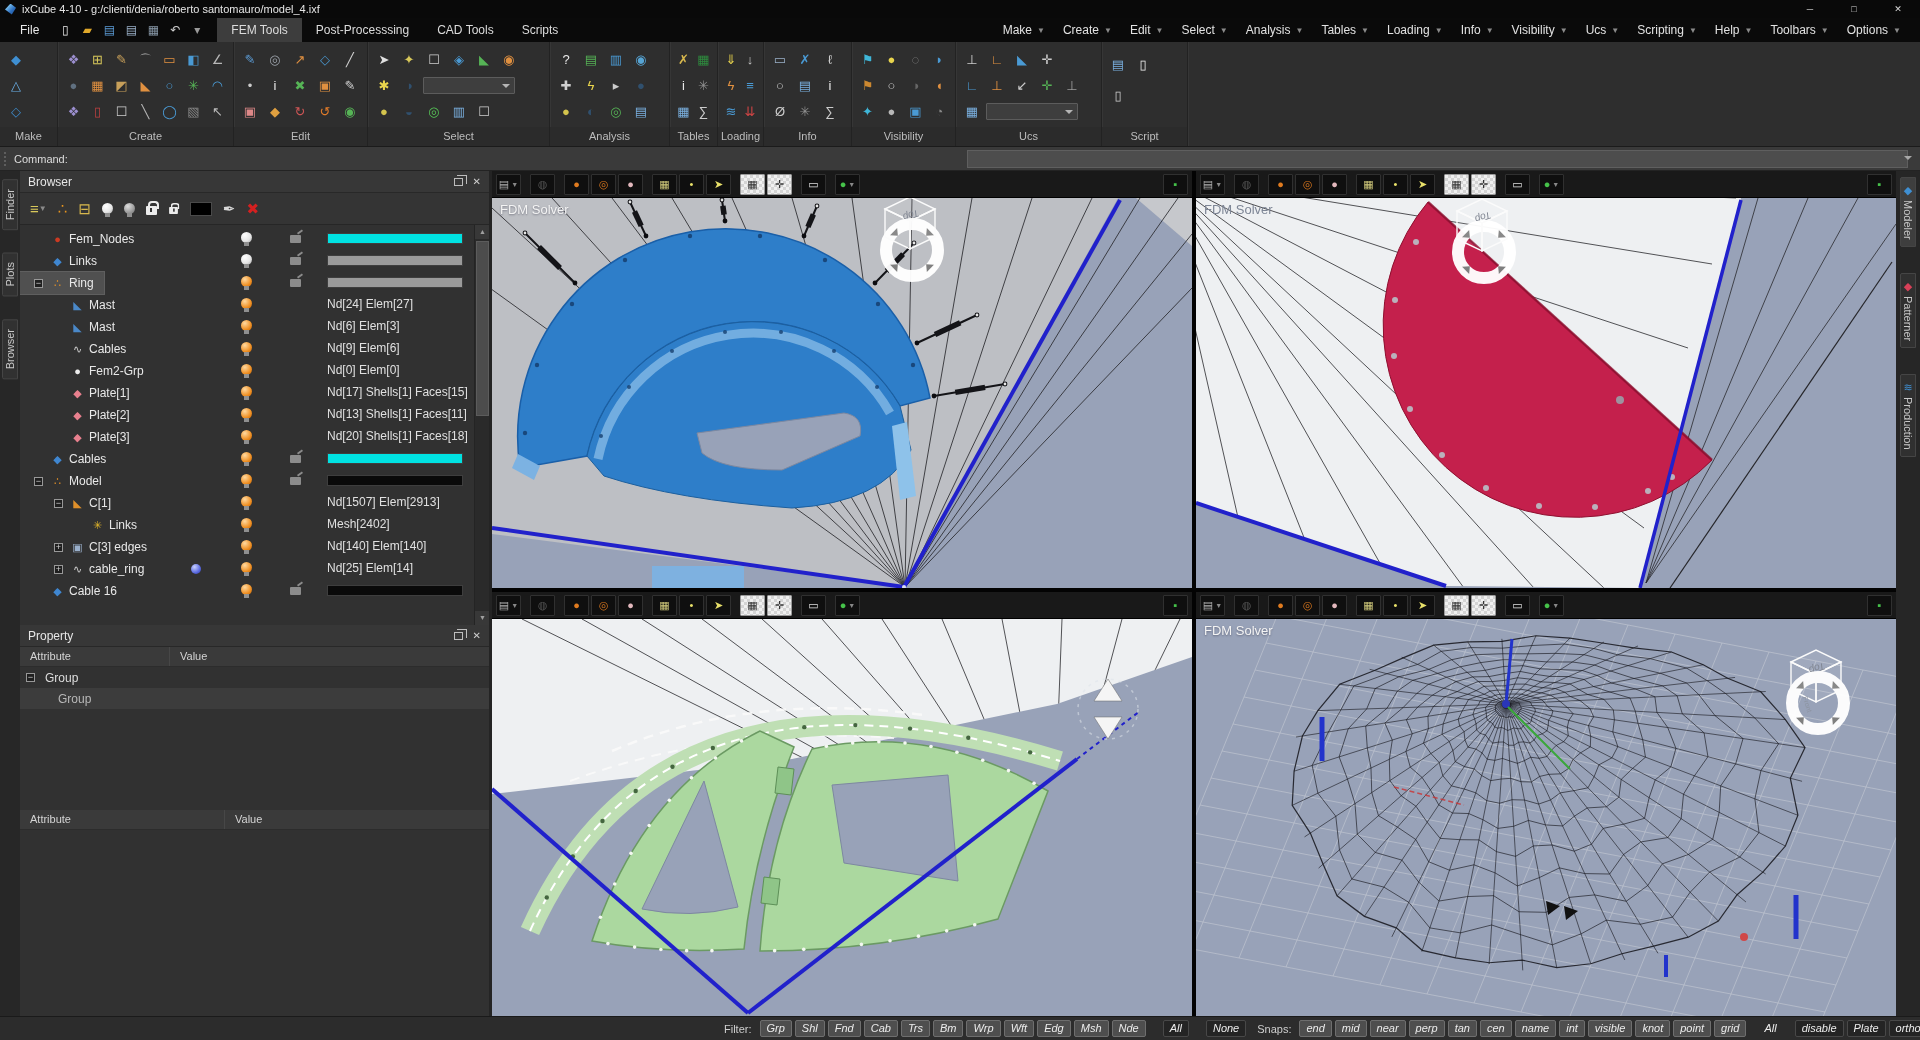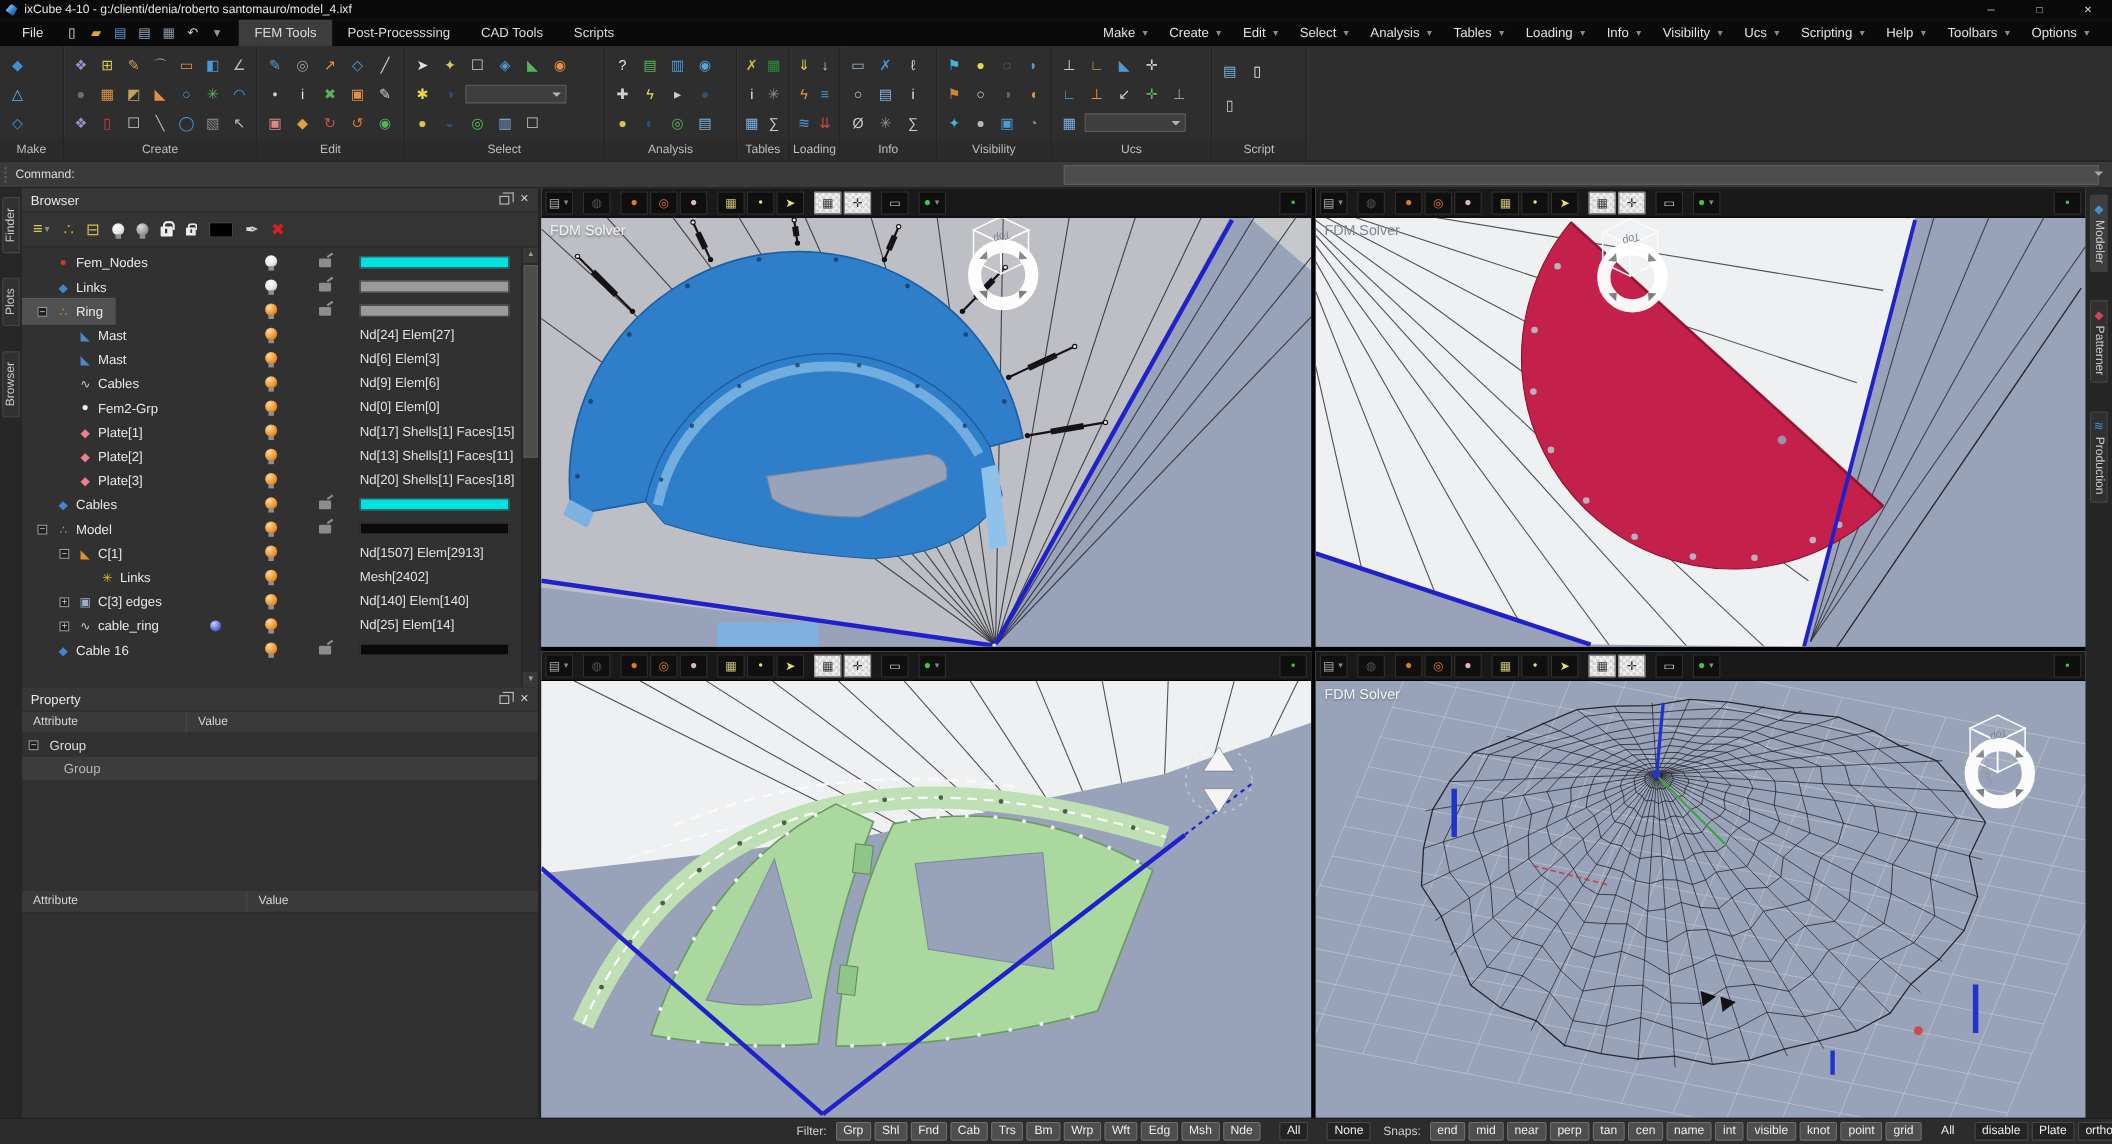--- a/index.html
+++ b/index.html
@@ -114,21 +114,21 @@
 
   .rightstrip { width:24px; background:#262626; display:flex; flex-direction:column; align-items:center; gap:26px; padding-top:6px; }
   .vtab-r { display:flex; flex-direction:column; align-items:center; gap:3px; background:#303030; border:1px solid #454545; padding:6px 1px; border-radius:2px 0 0 2px; }
   .vtab-r.active { background:#3e3e3e; }
   .vtab-r .txt { writing-mode:vertical-rl; font-size:11px; color:#c8c8c8; }
   .vtab-r .ic { font-size:11px; }
 
   
   .statusbar { height:24px; background:#2c2c2c; border-top:1px solid #1a1a1a; display:flex; align-items:center; gap:3px; padding-left:716px; font-size:11px; white-space:nowrap; }
   .slabel { color:#cfcfcf; margin:0 5px 0 8px; }
-  .sbtn { background:#4e4e4e; border:1px solid #6e6e6e; border-radius:2px; padding:1px 6px 2px; color:#ececec; }
+  .sbtn { background:#4e4e4e; border:1px solid #6e6e6e; border-radius:2px; padding:1px 6px 2px; color:#ececec;font-style:italic; }
   .sbtn.dark { background:#242424; border-color:#484848; }
   .sbtn.flat { background:none; border-color:transparent; }
 </style>
 </head>
 <body>
 
 <div class="titlebar">
   <span class="app-icon"></span>
   <span>ixCube 4-10 - g:/clienti/denia/roberto santomauro/model_4.ixf</span>
   <div class="win-btns" id="winBtns">

